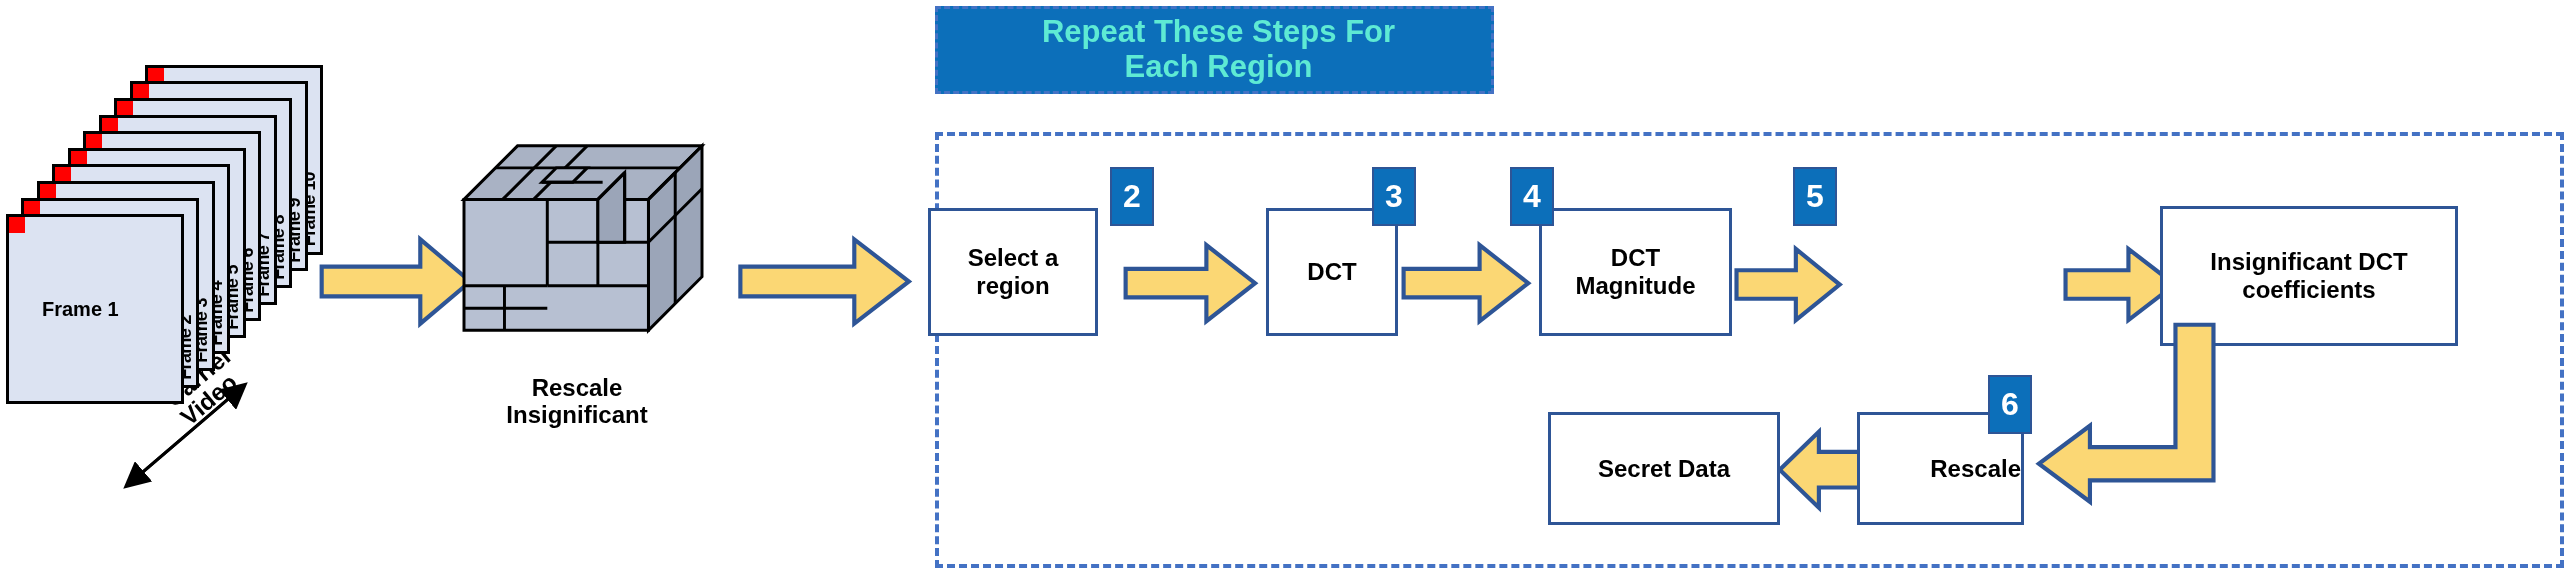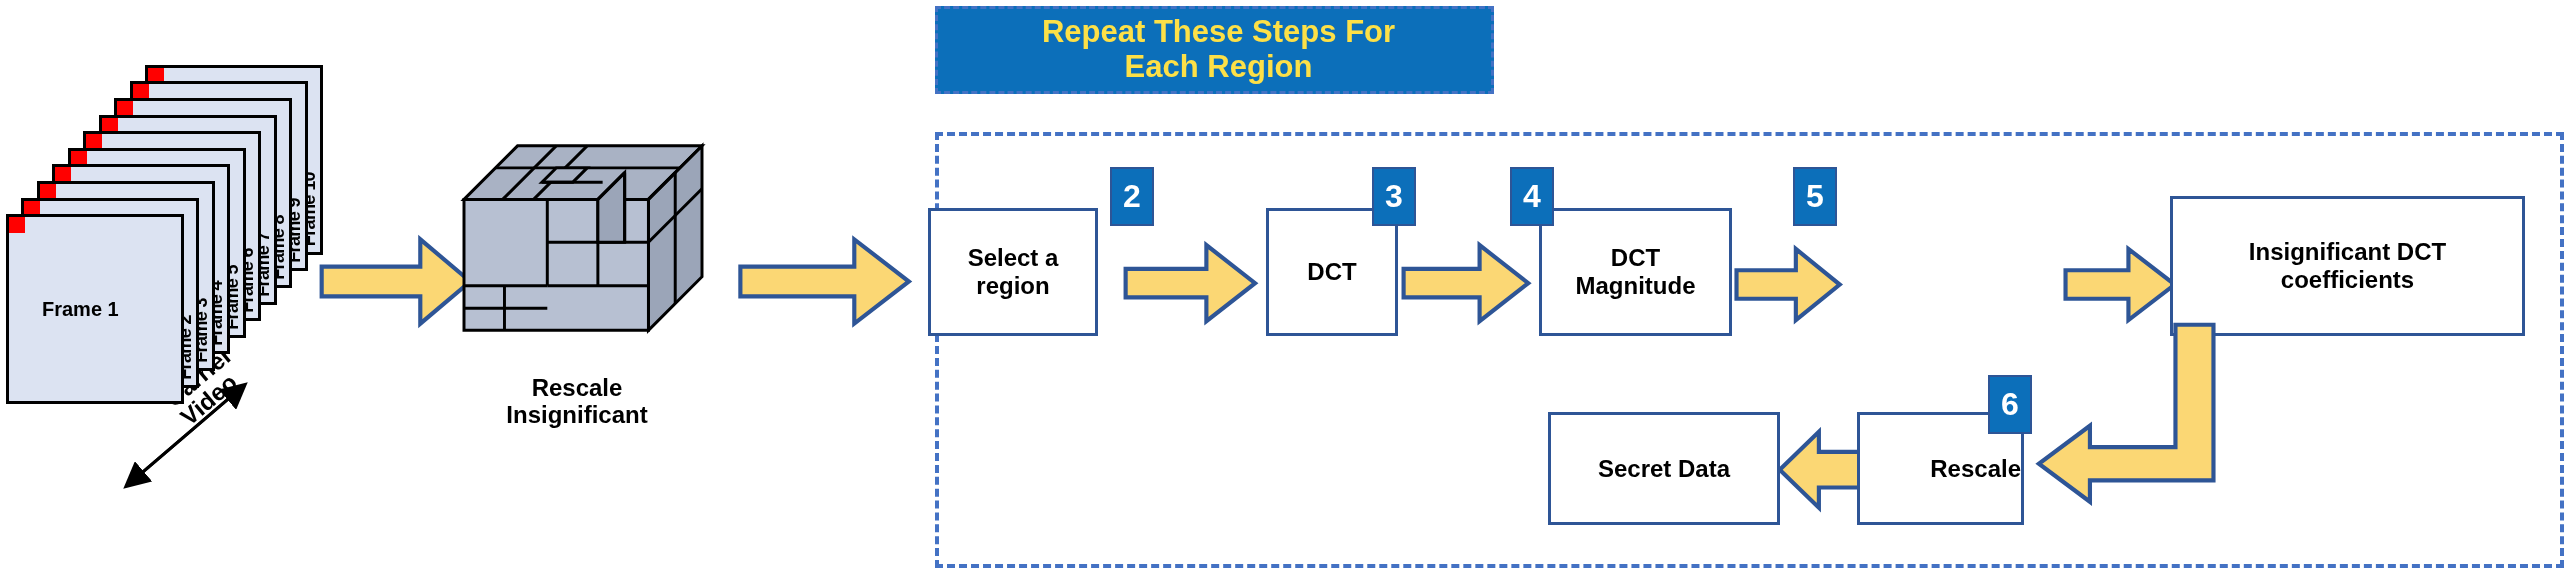--- a/index.html
+++ b/index.html
@@ -28,21 +28,21 @@
 
   
   .yarrow{position:absolute;}
 
   
   #repeat-region{position:absolute;left:935px;top:132px;width:1629px;height:436px;
       border:4.2px dashed #4472C4;box-sizing:border-box;}
   #repeat-banner{position:absolute;left:935px;top:6px;width:559px;height:88px;
       background:#0C6FBA;border:3px dashed #4472C4;box-sizing:border-box;
       display:flex;align-items:center;justify-content:center;text-align:center;}
-  #repeat-banner-text{color:#fde047;font-size:31px;font-weight:bold;line-height:1.12;margin-left:8px;}
+  #repeat-banner-text{color:#5eead4;font-size:31px;font-weight:bold;line-height:1.12;margin-left:8px;}
 
   
   .pbox{position:absolute;background:#ffffff;border:3px solid #2E5596;box-sizing:border-box;
         display:flex;align-items:center;justify-content:center;text-align:center;
         font-size:24px;font-weight:bold;color:#000;line-height:1.15;z-index:3;}
   .badge{position:absolute;background:#0C6FBA;border:2.4px solid #2E5596;box-sizing:border-box;
          width:44px;height:59px;display:flex;align-items:center;justify-content:center;
          color:#ffffff;font-size:32px;font-weight:bold;z-index:6;}
 </style>
 </head>
@@ -212,21 +212,21 @@
   </svg>
 
   <div class="badge" style="left:1793px;top:167px;">
     <span>5</span>
   </div>
 
   <svg class="yarrow" style="left:2063px;top:243px;" width="119" height="89" viewBox="0 0 200 150">
     <path d="M4,46 L110,46 L110,10 L188,70 L110,130 L110,94 L4,94 Z" fill="#FBD774" stroke="#2E5596" stroke-width="7" stroke-linejoin="miter"></path>
   </svg>
 
-  <div class="pbox" style="left:2160px;top:196px;width:355px;height:140px;margin-left:10px;">
+  <div class="pbox" style="left:2160px;top:206px;width:298px;height:140px;">
     <div>
       <div>Insignificant DCT</div>
       <div>coefficients</div>
     </div>
   </div>
 
   <svg class="yarrow" style="left:1939px;top:320px;width:309px;height:196px;z-index:5;" width="309" height="196" viewBox="0 0 520 330">
     <path d="M398,8 L462,8 L462,270 L254,270 L254,306 L168,242 L254,178 L254,214 L398,214 Z" fill="#FBD774" stroke="#2E5596" stroke-width="7" stroke-linejoin="miter"></path>
   </svg>
 

